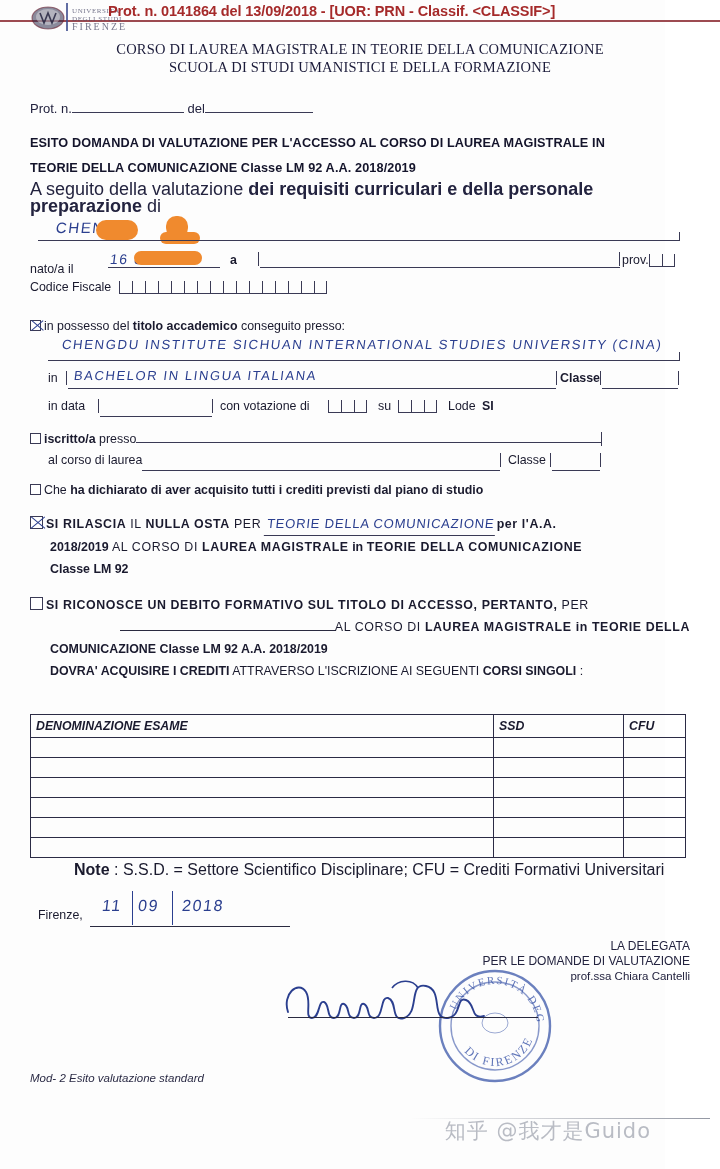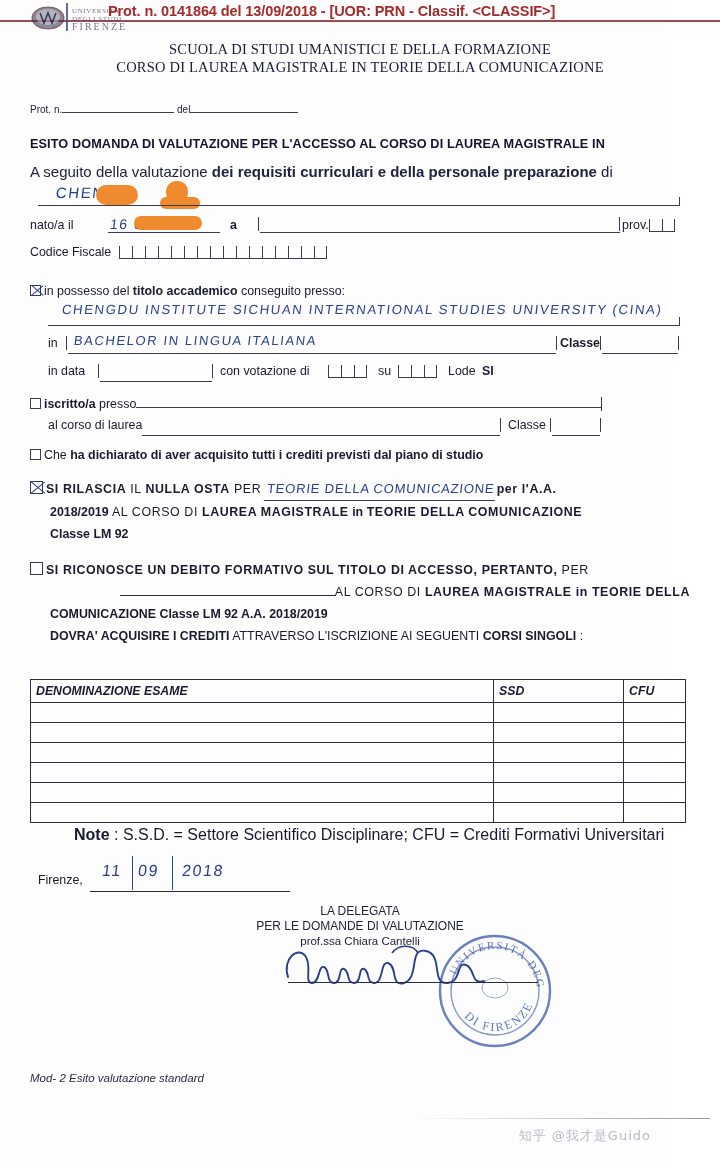--- a/index.html
+++ b/index.html
@@ -50,29 +50,29 @@
 
   
   .body { position: absolute; top: 100px; left: 30px; width: 660px; }
 
   .row { position: relative; font-size: 12.6px; line-height: 17px; color: #23233f; }
   .b  { font-weight: bold; }
 
   .dots { border-bottom: 1px solid #3a3a55; display: inline-block; vertical-align: baseline; height: 13px; }
 
   
-  .prot-line { margin-bottom: 14px; font-size: 10px; }
+  .prot-line { margin-bottom: 14px; font-size: 13px; }
   .prot-line .u1 { width: 112px; }
   .prot-line .u2 { width: 108px; }
 
   .heading {
     font-size: 12.7px; font-weight: bold; line-height: 25px;
     letter-spacing: .1px; color: #14142b;
   }
-  .seguito { margin-top: 6px; font-size: 15px; }
+  .seguito { font-size: 18px; }
 
   
   .name-line { position: relative; height: 30px; margin-top: 3px; }
   .name-rule {
     position: absolute; left: 8px; top: 22px; width: 642px;
     border-bottom: 1px solid #3a3a55;
   }
   .name-rule:after {
     content: ""; position: absolute; right: 0; top: -8px;
     width: 1px; height: 9px; background: #3a3a55;
@@ -83,21 +83,21 @@
     transform: skewX(-7deg);
   }
   .name-hand {
     position: absolute; left: 26px; top: 1px;
     font-size: 15px;
   }
   .redact { position: absolute; background: #f08a2e; border-radius: 10px; }
 
   
   .nato { position: relative; height: 24px; margin-top: 2px; font-size: 12.4px; }
-  .nato .lbl { position: absolute; left: 0; top: 3px; }
+  .nato .lbl { position: absolute; left: 0; top: 12px; }
   .nato .dob-box { position: absolute; left: 78px; top: 0px; width: 112px; height: 20px; }
   .nato .dob-hand { position: absolute; left: 2px; top: 1px; font-size: 14px; }
   .nato .dob-rule { position: absolute; left: 0; bottom: 2px; width: 112px; border-bottom: 1px solid #3a3a55; }
   .nato .a { position: absolute; left: 200px; top: 3px; font-weight: bold; }
   .nato .place { position: absolute; left: 228px; top: 0; width: 362px; height: 18px; }
   .nato .place .bar-l { position: absolute; left: 0; top: 2px; width: 1px; height: 14px; background: #3a3a55; }
   .nato .place .rule { position: absolute; left: 2px; bottom: 0px; width: 360px; border-bottom: 1px solid #3a3a55; }
   .nato .place .bar-r { position: absolute; right: 0; top: 2px; width: 1px; height: 14px; background: #3a3a55; }
   .nato .prov { position: absolute; left: 592px; top: 3px; }
   .cell {
@@ -169,35 +169,35 @@
   
   .firenze { position: relative; margin-top: 20px; height: 30px; font-size: 12.4px; }
   .firenze .lbl { position: absolute; left: 8px; top: 9px; }
   .firenze .rule { position: absolute; left: 60px; bottom: 2px; width: 200px; border-bottom: 1.4px solid #2a2a40; }
   .firenze .d { position: absolute; font-size: 16px; top: -2px; color: #2b3f8f; }
   .firenze .sep { position: absolute; top: -8px; width: 1.3px; height: 34px; background: #2b3f8f; }
 
   
   .sigblock { position: relative; margin-top: 10px; height: 150px; }
   .sigtext {
-    position: absolute; left: 0; right: 0; top: 0; text-align: center;
+    position: absolute; left: 0; right: 0; top: 0; text-align: right;
     font-size: 12px; line-height: 15px; color: #23233f;
   }
   .sigtext .small { font-size: 11.5px; }
   .sig-rule { position: absolute; left: 258px; top: 78px; width: 250px; border-bottom: 1.2px solid #2a2a40; }
   .sig-svg { position: absolute; left: 250px; top: 35px; }
   .stamp-svg { position: absolute; left: 400px; top: 22px; }
 
   .footer {
     position: absolute; left: 30px; top: 1028px;
     font-size: 11.5px; font-style: italic; color: #2b2b45; margin-top: 44px;
   }
   .watermark {
     position: absolute; right: 14px; bottom: 24px;
-    font-size: 13px; color: #b9bcc4; letter-spacing: 1px;
+    font-size: 21px; color: #b9bcc4; letter-spacing: 1px;
     font-family: "DejaVu Sans", sans-serif;
   }
   .scanline {
     position: absolute; left: 410px; bottom: 50px; width: 300px; height: 1px;
     background: linear-gradient(to right, rgba(180,185,195,0), rgba(120,125,140,.8));
   }
 </style>
 </head>
 <body>
 
@@ -215,33 +215,34 @@
     <div class="logo-bar"></div>
     <div class="logo-text">
       <div>UNIVERSITÀ</div>
       <div>DEGLI STUDI</div>
       <div class="big">FIRENZE</div>
     </div>
     <div class="prot-stamp">Prot. n. 0141864 del 13/09/2018 - [UOR: PRN - Classif. &lt;CLASSIF&gt;]</div>
   </div>
 
   <div class="doc-title">
+    <div>CORSO DI LAUREA MAGISTRALE IN TEORIE DELLA COMUNICAZIONE</div>
     <div>SCUOLA DI STUDI UMANISTICI E DELLA FORMAZIONE</div>
-    <div>CORSO DI LAUREA MAGISTRALE IN TEORIE DELLA COMUNICAZIONE</div>
   </div>
 
   <div class="body">
 
     <div class="row prot-line">
       <span>Prot. n.</span><span class="dots u1"></span>
       <span>del</span><span class="dots u2"></span>
     </div>
 
     <div class="heading">
       <div>ESITO DOMANDA DI VALUTAZIONE PER L'ACCESSO AL CORSO DI LAUREA MAGISTRALE IN</div>
+      <div>TEORIE DELLA COMUNICAZIONE Classe LM 92 A.A. 2018/2019</div>
     </div>
 
     <div class="row seguito">
       <span>A seguito della valutazione </span><span class="b">dei requisiti curriculari e della personale preparazione</span><span> di</span>
     </div>
 
     <div class="name-line">
       <span class="hand name-hand">CHEN  S    A</span>
       <span class="redact" style="left:66px;top:2px;width:42px;height:20px;"></span>
       <span class="redact" style="left:136px;top:-2px;width:22px;height:22px;"></span>

